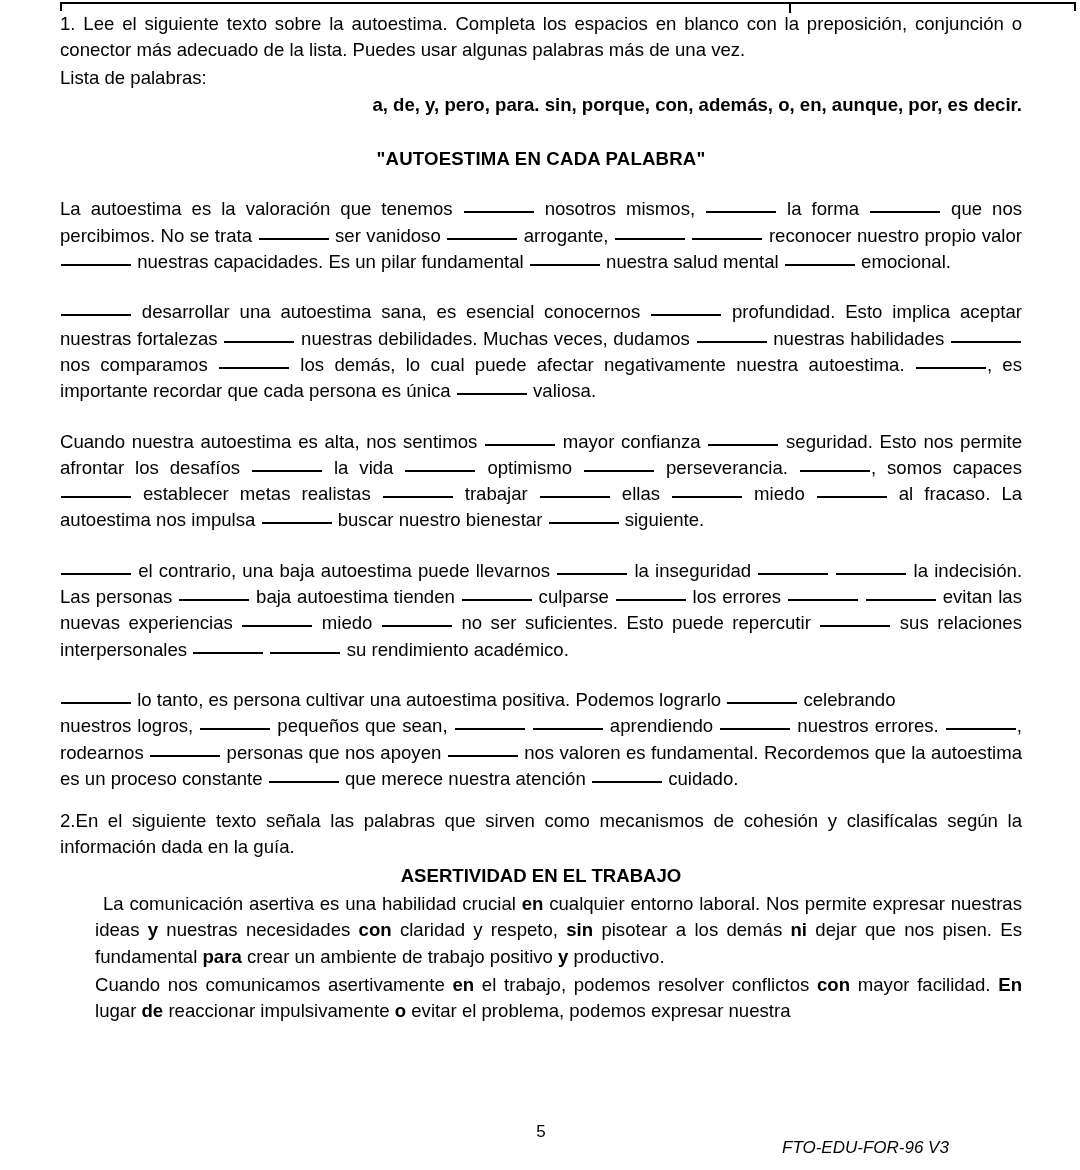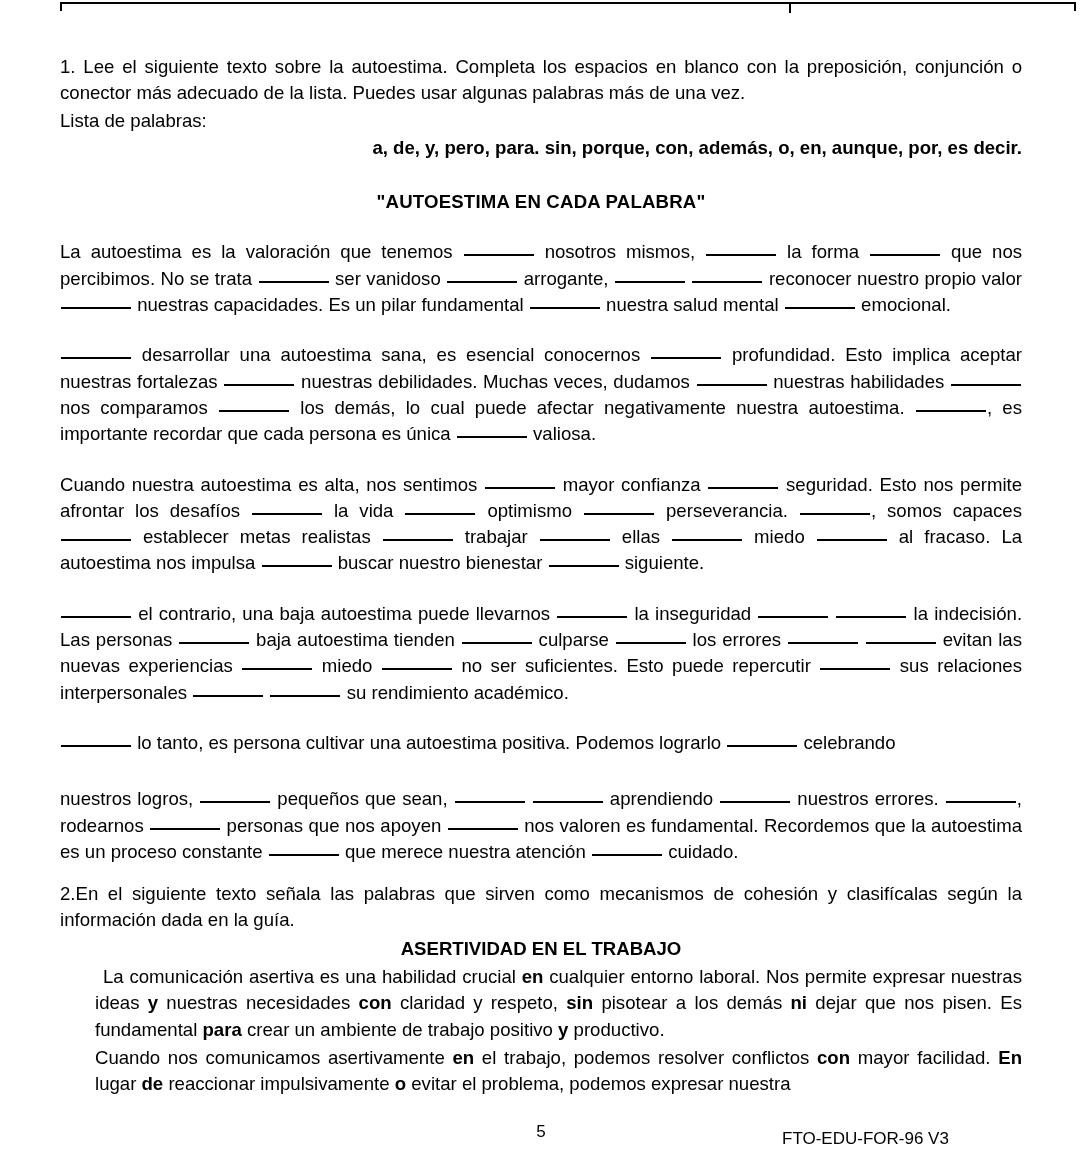--- a/index.html
+++ b/index.html
@@ -53,39 +53,39 @@
   }
 
   p {
     margin: 0;
     font-size: 18.6px;
     line-height: 26.3px;
     text-align: justify;
     text-justify: inter-word;
   }
 
-  .instruction { text-align: justify; margin-top: 43px; }
+  .instruction { text-align: justify; }
 
   .lista-label { margin-top: 1px; }
 
   .word-list {
     font-weight: bold;
     margin-top: 1px;
     text-align: right;
   }
 
   .doc-title {
     text-align: center;
     font-weight: bold;
     margin-top: 28px;
     letter-spacing: 0.2px;
   }
 
   .para { margin-top: 24px; }
-  .para-gap { margin-top: 30px; }
+  .para-gap { }
 
   
   .blank {
     display: inline-block;
     border-bottom: 2px solid #000;
     vertical-align: 2px;
     width: 70px;
     height: 13px;
     margin: 0 1px;
   }
@@ -116,21 +116,22 @@
   }
   .footer .page-num {
     position: absolute;
     left: 0;
     width: 962px;
     text-align: center;
   }
   .footer .form-code {
     position: absolute;
     left: 722px;
-    top: 7px;
+    top: 16px;
+    font-style: italic;
   }
 </style>
 </head>
 <body>
 
 <div class="page">
 
   <div class="header-table">
     <div class="divider"></div>
   </div>

